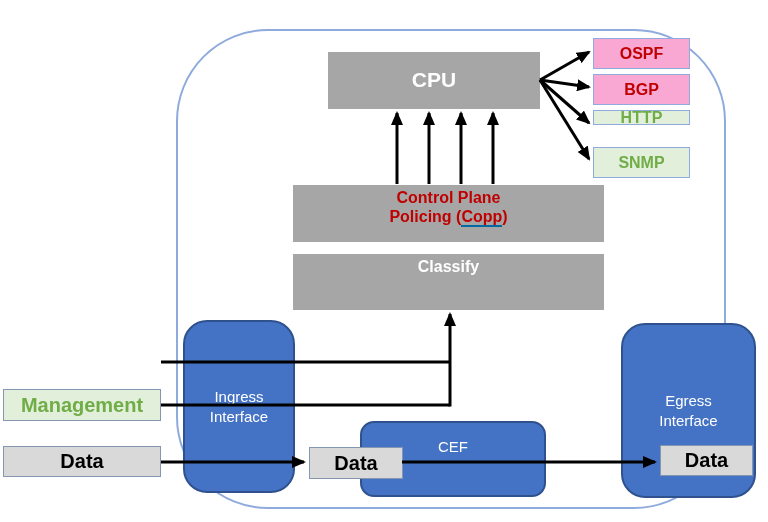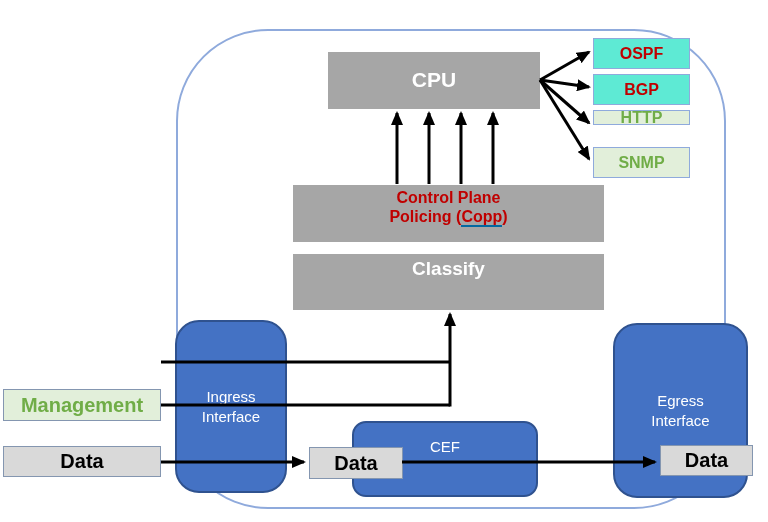--- a/index.html
+++ b/index.html
@@ -29,31 +29,31 @@
   .gray-box {
     background: #a6a6a6;
     text-align: center;
     font-weight: bold;
   }
   .cpu-box   { left: 328px; top: 52px;  width: 212px; height: 57px;
                color: #ffffff; font-size: 21px; padding-top: 16px; }
   .copp-box  { left: 293px; top: 185px; width: 311px; height: 57px;
                color: #c00000; font-size: 16px; line-height: 1.2; padding-top: 3px; }
   .classify-box { left: 293px; top: 254px; width: 311px; height: 56px;
-               color: #ffffff; font-size: 19px; padding-top: 4px; }
+               color: #ffffff; font-size: 16px; padding-top: 4px; }
   .copp-underline { border-bottom: 2px solid #0369a1; }
 
   
   .proto-box {
     width: 97px; height: 31px;
     border: 1.5px solid #8faadc;
     display: flex; align-items: center; justify-content: center;
     font-weight: bold; font-size: 16px;
   }
-  .proto-control    { background: #5eead4; color: #c00000; }
+  .proto-control    { background: #f9a8d4; color: #c00000; }
   .proto-management { background: #e2efda; color: #70ad47; }
   .proto-ospf { left: 593px; top: 38px;  }
   .proto-bgp  { left: 593px; top: 74px;  }
   .proto-http { left: 593px; top: 110px; height: 15px; }
   .proto-snmp { left: 593px; top: 147px; }
 
   
   .input-box {
     left: 3px; width: 158px; height: 32px;
     border: 1.5px solid #8496b0;
@@ -67,20 +67,21 @@
   
   .blue-box {
     background: #4472c4;
     border: 2px solid #2f528f;
     border-radius: 24px;
     color: #ffffff;
     display: flex; flex-direction: column;
     align-items: center; justify-content: center;
     font-size: 15px; line-height: 1.3;
     text-align: center;
+    margin-left: 8px;
   }
   .ingress-box { left: 175px; top: 320px; width: 112px; height: 173px; }
   .egress-box  { left: 613px; top: 323px; width: 135px; height: 175px; }
   .cef-box     { left: 352px; top: 421px; width: 186px; height: 76px;
                  border-radius: 14px; font-size: 15px;
                  justify-content: flex-start; padding-top: 14px; }
 
   
   .data-chip {
     background: #d9d9d9;

